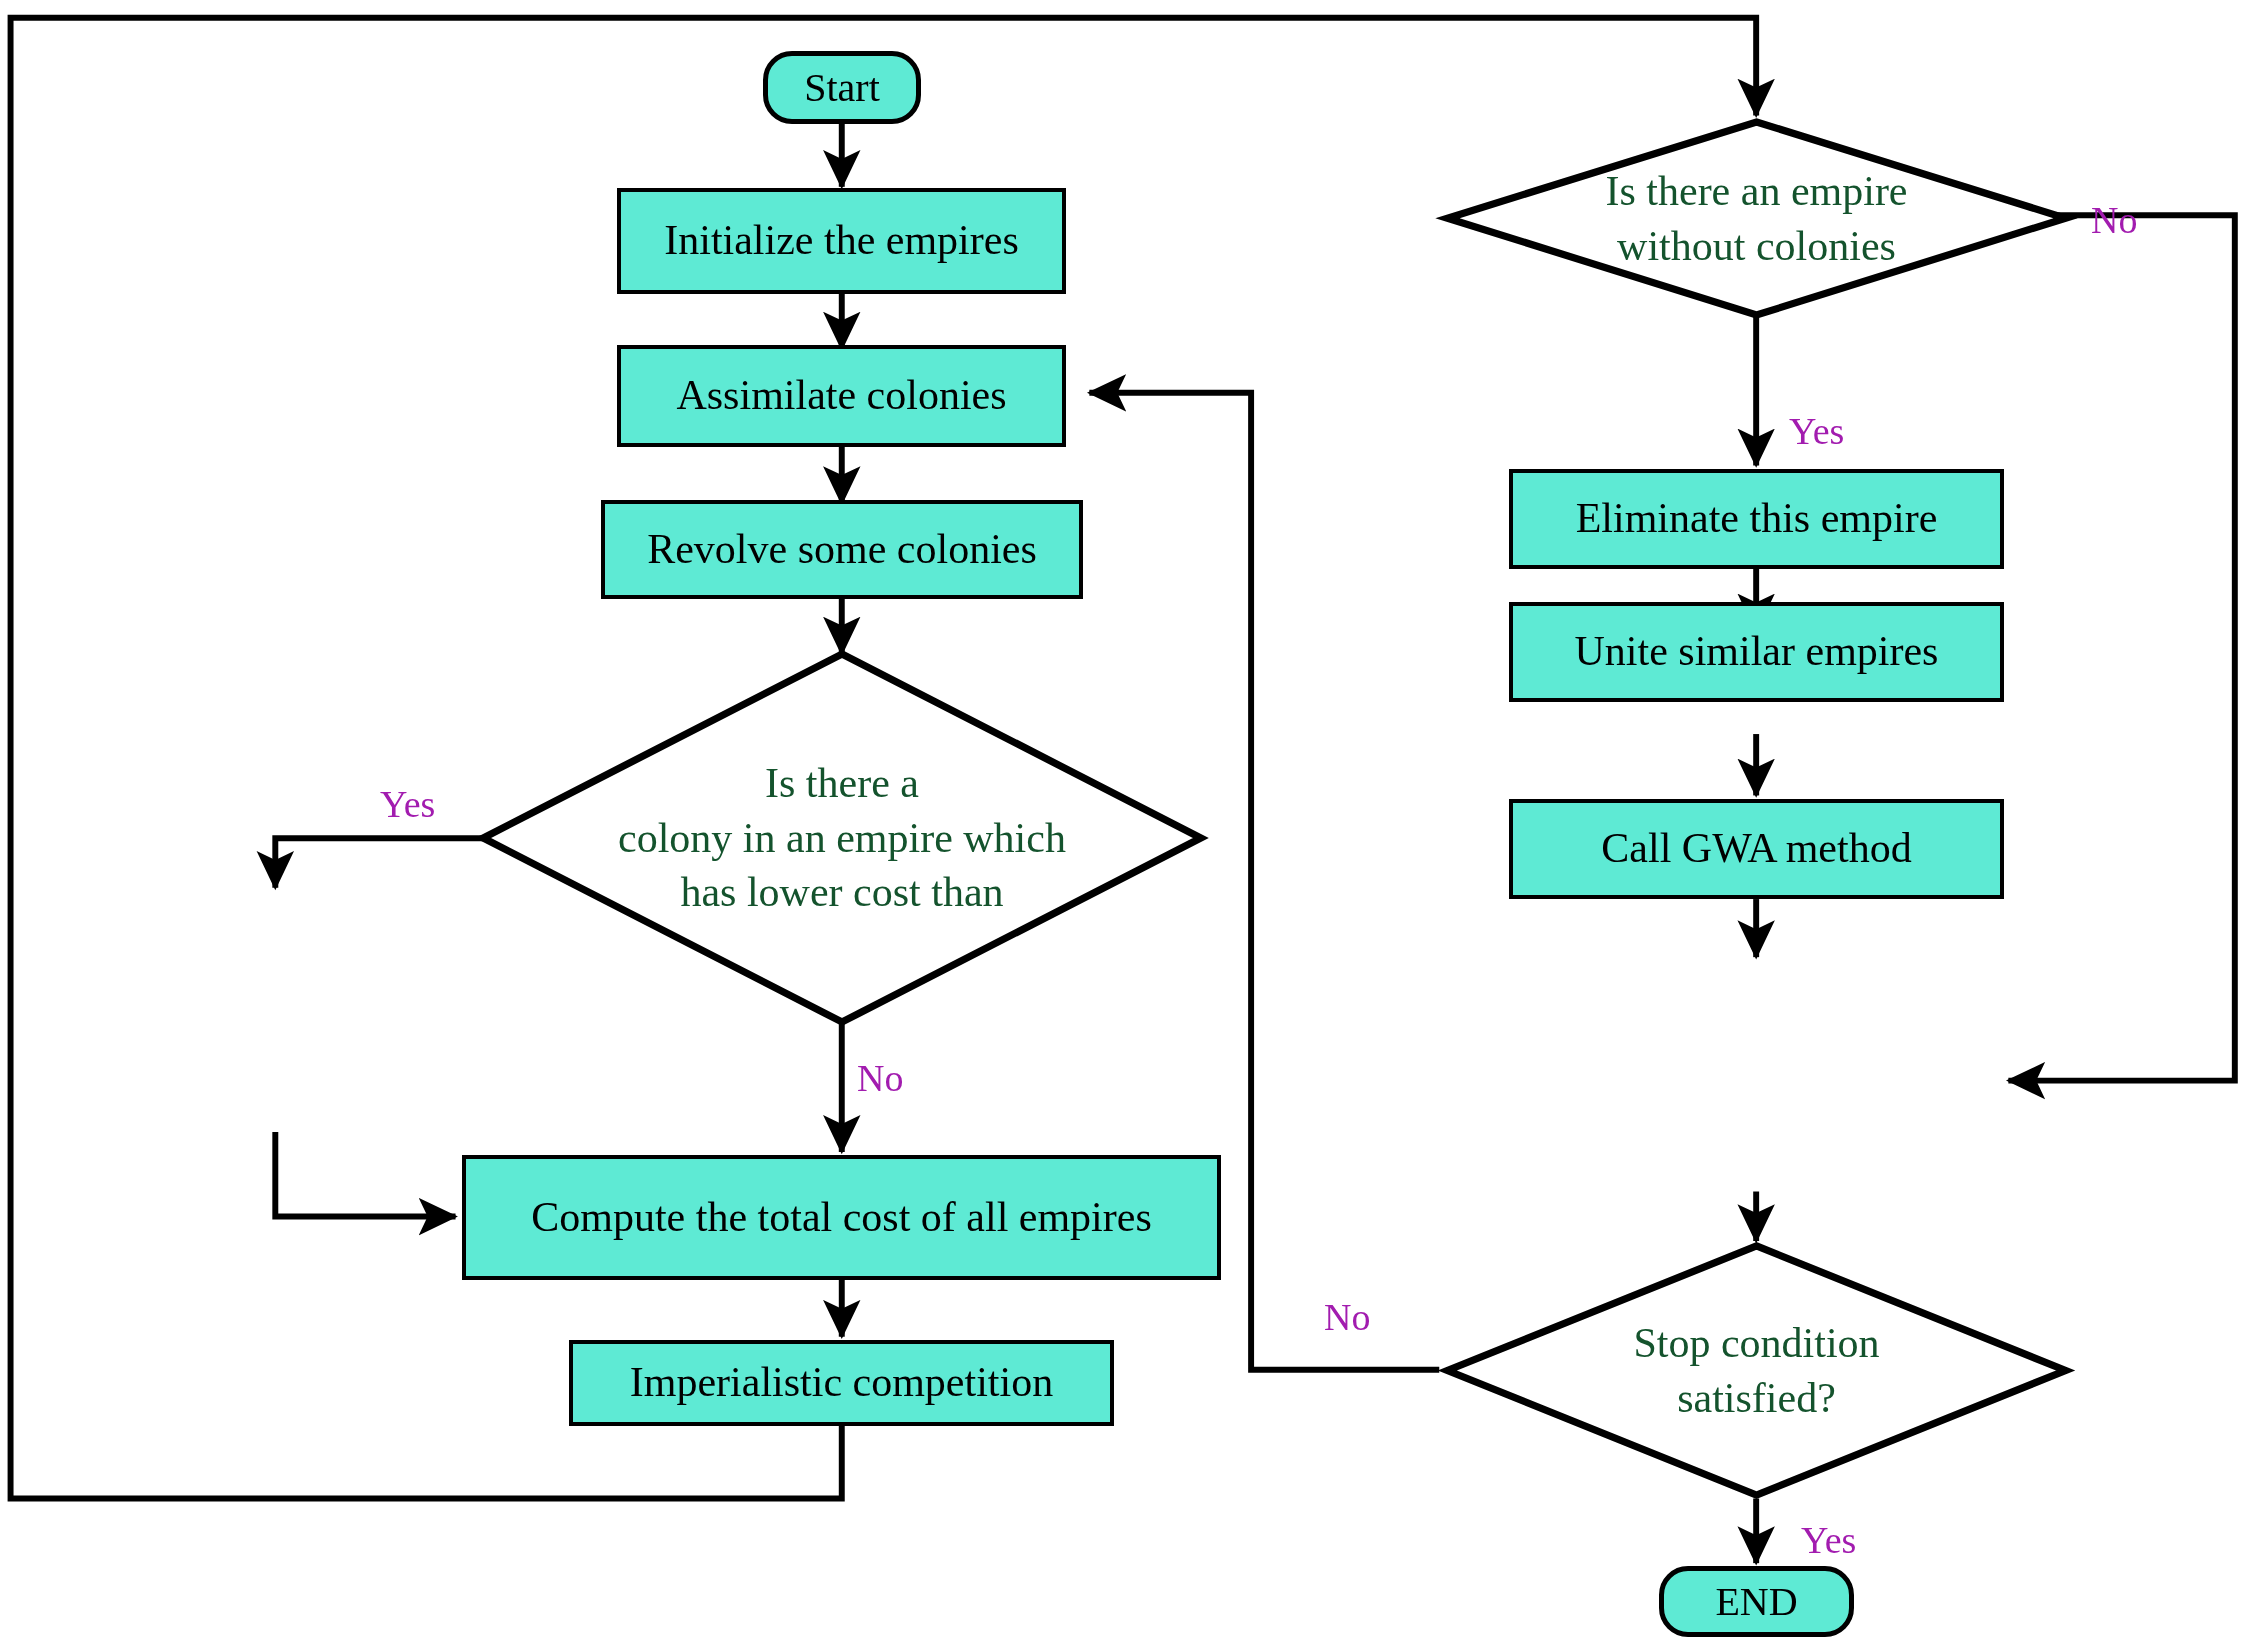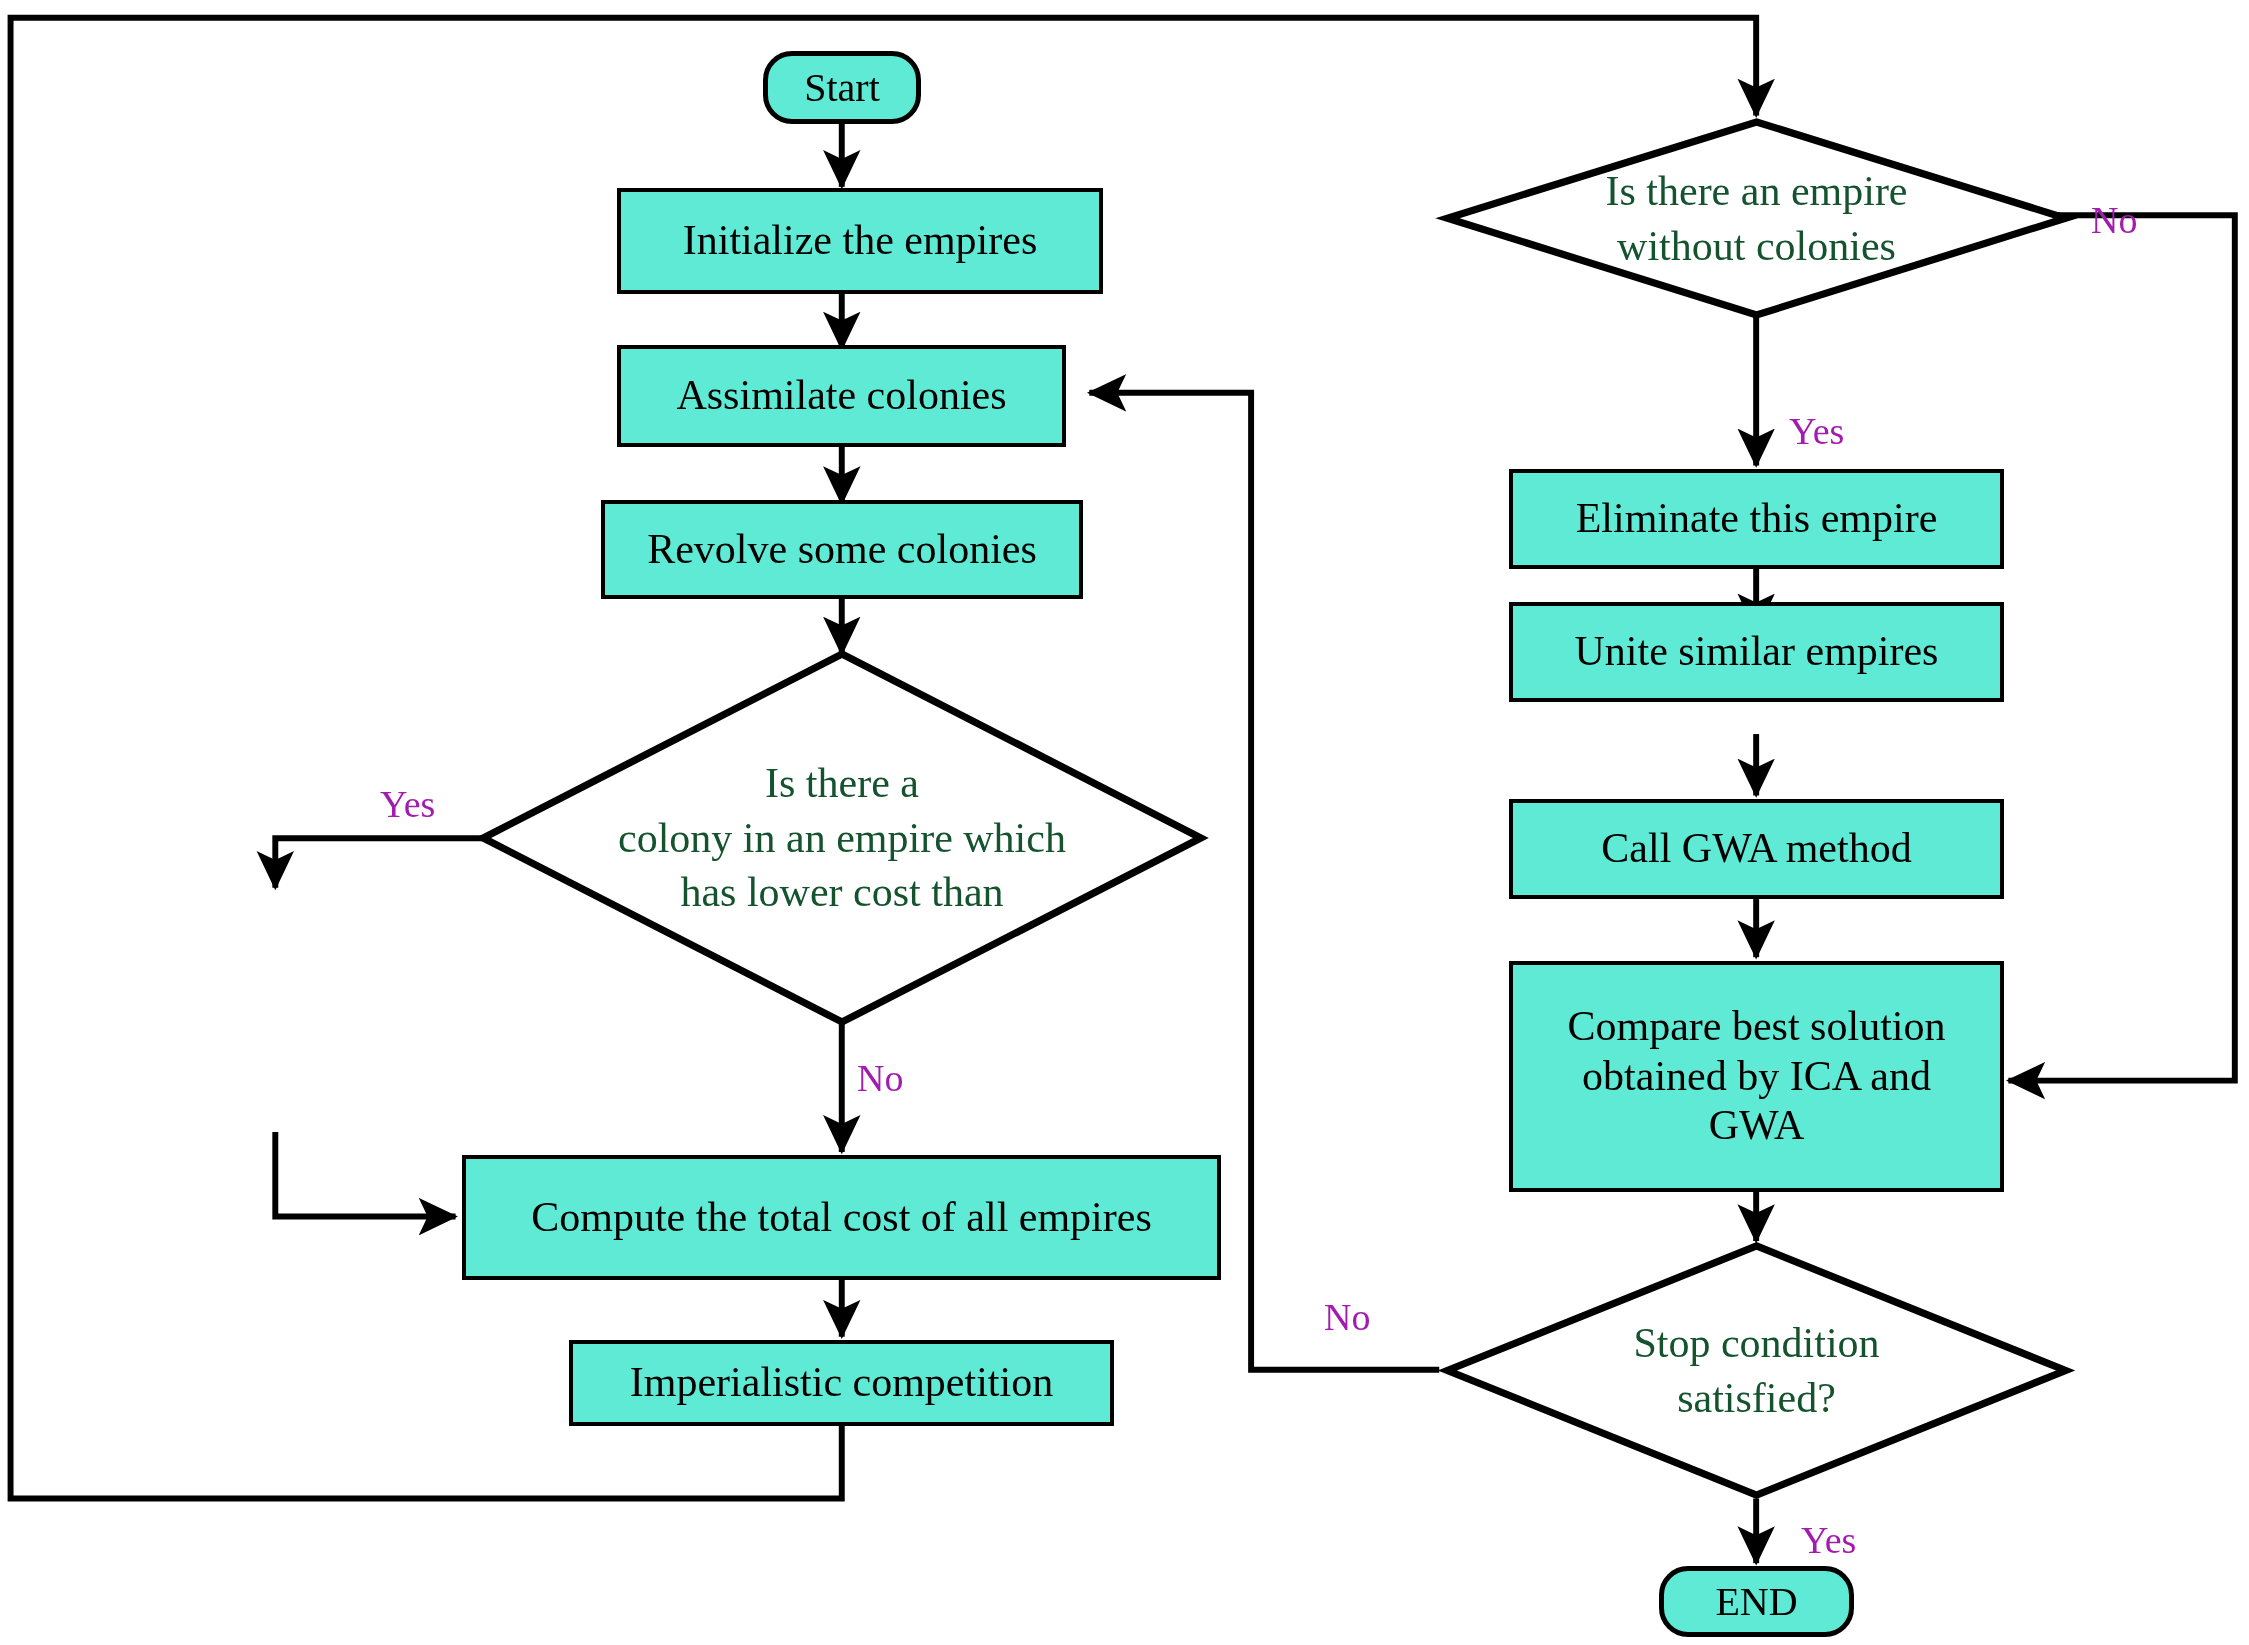--- a/index.html
+++ b/index.html
@@ -97,21 +97,21 @@
       <path d="M2180,2075 L1895,2075 L1895,595 L1650,595" marker-end="url(#ah)"></path>
 
       <path d="M2660,2270 L2660,2368" marker-end="url(#ah)"></path>
     </g>
   </svg>
 
   <div class="node term" style="left:763px;top:51px;width:158px;height:73px;">
     <span>Start</span>
   </div>
 
-  <div class="node proc" style="left:617px;top:188px;width:486px;height:106px;">
+  <div class="node proc" style="left:617px;top:188px;width:449px;height:106px;">
     <span>Initialize the empires</span>
   </div>
 
   <div class="node proc" style="left:617px;top:345px;width:449px;height:102px;">
     <span>Assimilate colonies</span>
   </div>
 
   <div class="node proc" style="left:601px;top:500px;width:482px;height:99px;">
     <span>Revolve some colonies</span>
   </div>
@@ -155,27 +155,20 @@
   </div>
 
   <div class="node proc" style="left:1509px;top:602px;width:495px;height:100px;">
     <span>Unite similar empires</span>
   </div>
 
   <div class="node proc" style="left:1509px;top:799px;width:495px;height:100px;">
     <span>Call GWA method</span>
   </div>
 
-  <div class="node proc" style="left:1509px;top:961px;width:495px;height:231px;">
-    <div>
-      <div>Compare best solution</div>
-      <div>obtained by ICA and</div>
-      <div>GWA</div>
-    </div>
-  </div>
 
   <div class="diamond-wrap" style="left:1443px;top:1242px;width:627px;height:257px;">
     <svg width="627" height="257" viewBox="0 0 950 390">
       <polygon points="475,6 944,195 475,384 6,195" fill="#ffffff" stroke="#000" stroke-width="11"></polygon>
     </svg>
     <div class="diamond-label">
       <div>
         <div>Stop condition</div>
         <div>satisfied?</div>
       </div>

